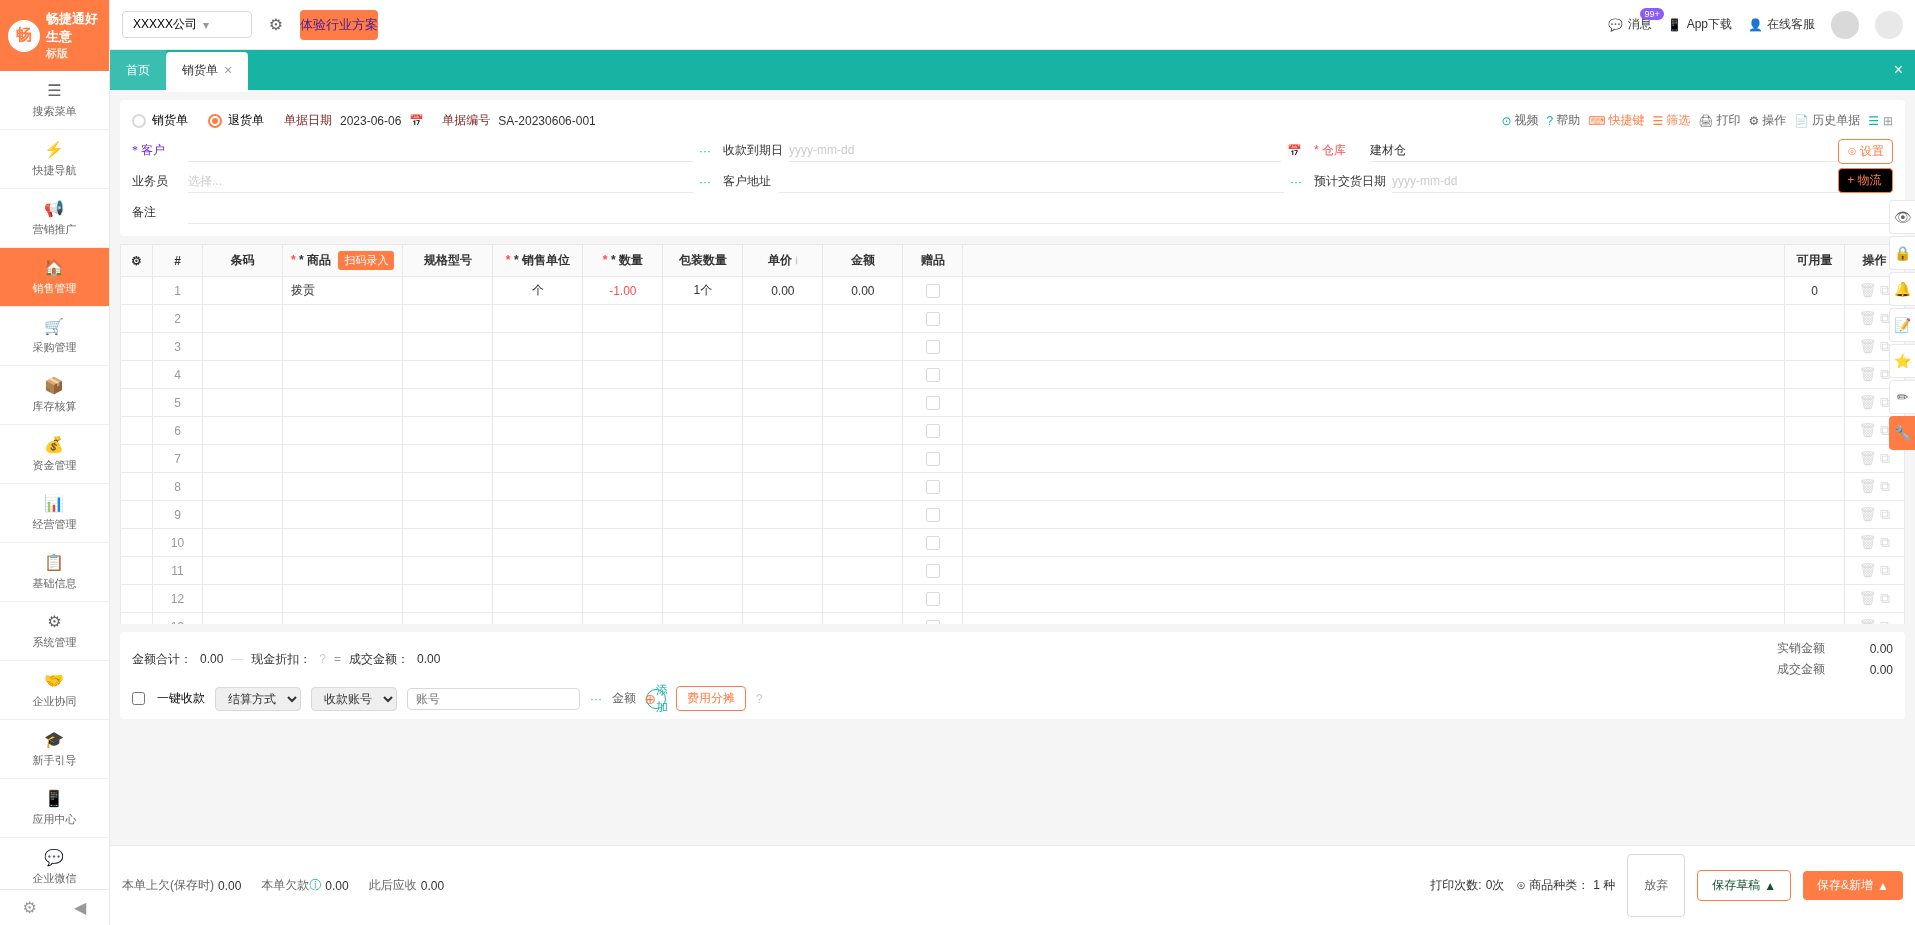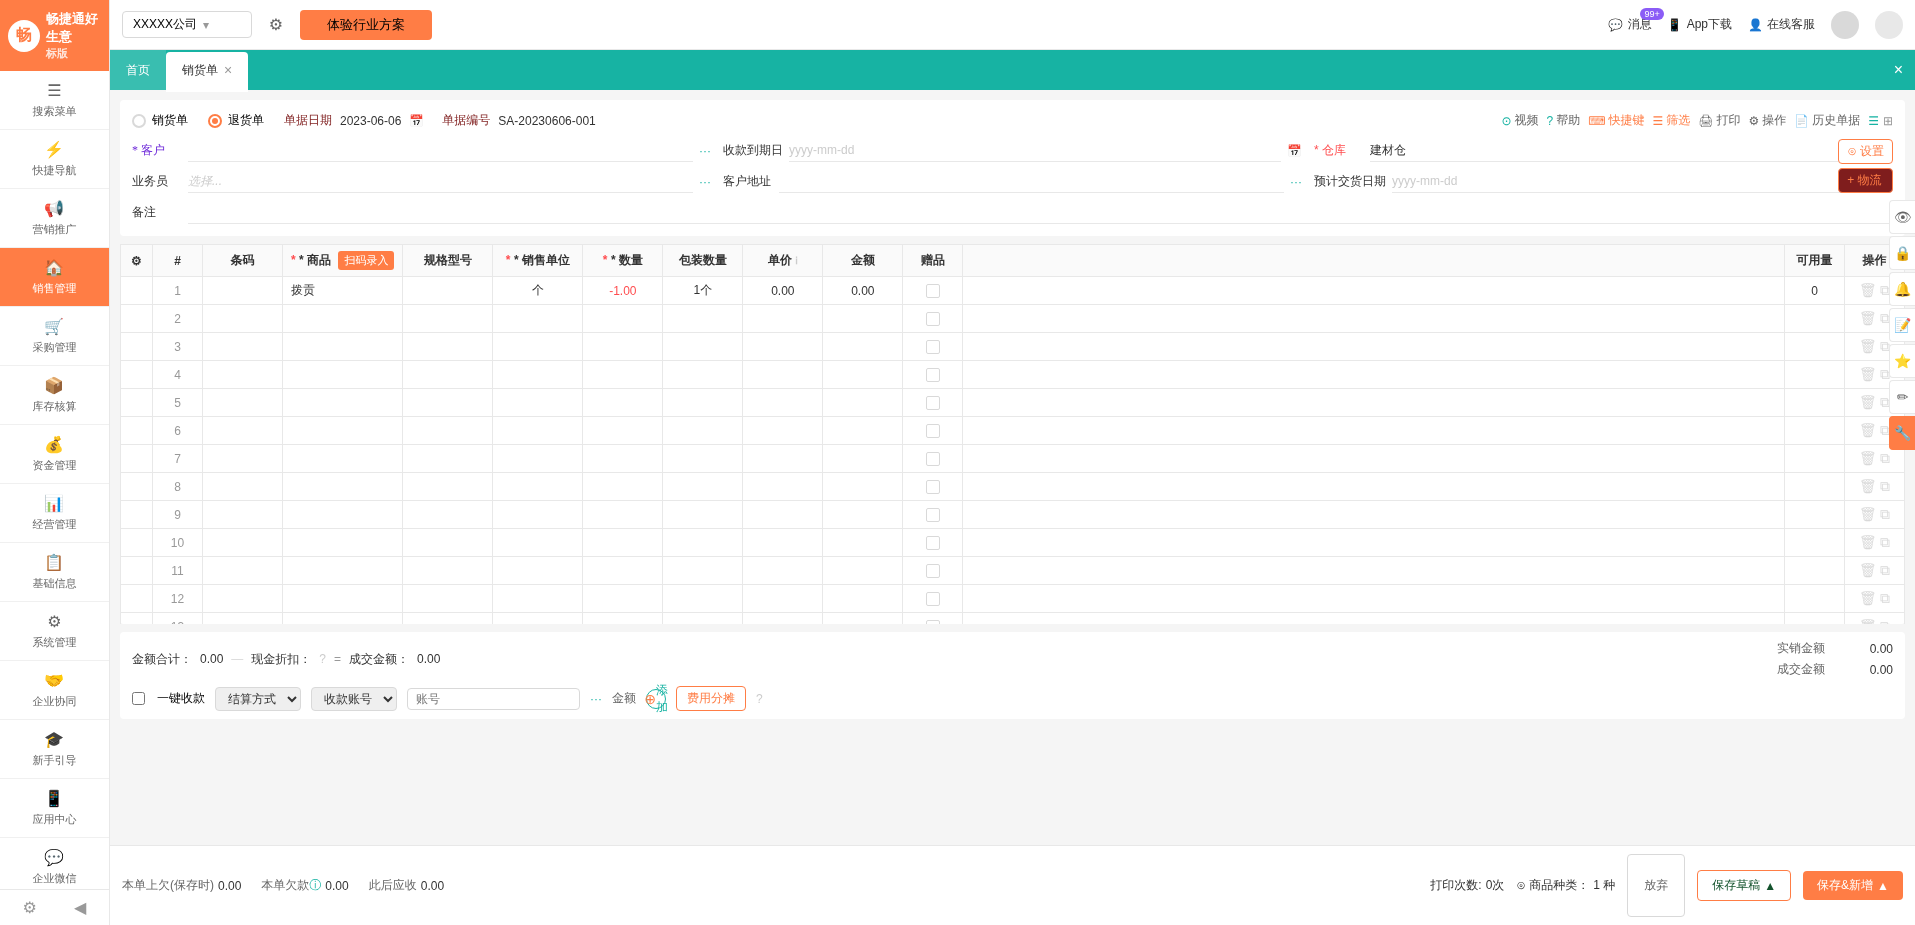--- a/index.html
+++ b/index.html
@@ -18,21 +18,21 @@
     .sidebar-bottom-btn { color: #999; cursor: pointer; font-size: 16px; }
 
     
     .main { flex: 1; display: flex; flex-direction: column; overflow: hidden; }
 
     
     .top-header { height: 50px; background: white; display: flex; align-items: center; padding: 0 12px; border-bottom: 1px solid #e8e8e8; gap: 10px; }
     .company-select { display: flex; align-items: center; gap: 6px; border: 1px solid #d9d9d9; border-radius: 4px; padding: 4px 10px; cursor: pointer; min-width: 130px; }
     .company-select .chevron { color: #999; }
     .gear-btn { width: 28px; height: 28px; display: flex; align-items: center; justify-content: center; cursor: pointer; color: #666; font-size: 16px; }
-    .trial-btn { background: #ff7d45; color: #000000; border: none; border-radius: 4px; padding: 6px 27px; cursor: pointer; font-size: 13px; }
+    .trial-btn { background: #ff7d45; color: #4c1d95; border: none; border-radius: 4px; padding: 6px 0; cursor: pointer; font-size: 13px; }
     .header-right { margin-left: auto; display: flex; align-items: center; gap: 16px; }
     .header-action { display: flex; align-items: center; gap: 4px; cursor: pointer; color: #333; position: relative; }
     .badge-red { background: #8b5cf6; color: white; font-size: 9px; border-radius: 8px; padding: 1px 4px; position: absolute; top: -8px; right: -12px; }
     .avatar { width: 28px; height: 28px; background: #d9d9d9; border-radius: 50%; }
 
     
     .tab-bar { height: 40px; background: #17b3a3; display: flex; align-items: center; padding: 0; position: relative; }
     .tab-item { height: 100%; display: flex; align-items: center; padding: 0 16px; cursor: pointer; color: white; opacity: 0.85; gap: 6px; }
     .tab-item.home { background: rgba(255,255,255,0.15); opacity: 1; }
     .tab-item.active { background: white; color: #333; border-radius: 4px 4px 0 0; opacity: 1; margin: 4px 0 0 0; padding-bottom: 4px; }
@@ -297,29 +297,29 @@
           <span class="field-label">收款到期日</span>
           <input class="field-input" style="flex: 1 1 0%; border-top: none; border-right: none; border-left: none; border-image: initial; border-bottom: 1px solid rgb(232, 232, 232); outline: none; padding: 4px 0px; color: rgb(204, 204, 204);" placeholder="yyyy-mm-dd">
           <span class="field-calendar">📅</span>
         </div>
         <div class="field-item">
           <span class="field-label" style="color:#ff4d4f; white-space:nowrap;">* 仓库</span>
           <input class="field-input" value="建材仓" style="flex: 1 1 0%; border-top: none; border-right: none; border-left: none; border-image: initial; border-bottom: 1px solid rgb(232, 232, 232); outline: none; padding: 4px 0px;">
           <span class="field-dots">···</span>
           <div class="form-right-actions" style="position:absolute; right:0; top:0; display:flex; flex-direction:column; gap:4px;">
             <button class="action-btn setting" style="font-size:12px; padding:3px 8px; border:1px solid #ff7d45; color:#ff7d45; background:white; border-radius:4px; cursor:pointer; display:flex; align-items:center; gap:3px; white-space:nowrap;">⊙ 设置</button>
-            <button class="action-btn logistics" style="font-size:12px; padding:3px 8px; border:1px solid #ff7d45; color:#ff7d45; background:#7f1d1d; border-radius:4px; cursor:pointer; display:flex; align-items:center; gap:3px; white-space:nowrap;">+ 物流</button>
+            <button class="action-btn logistics" style="font-size:12px; padding:3px 8px; border:1px solid #ff7d45; color:#ff7d45; background:#000000; border-radius:4px; cursor:pointer; display:flex; align-items:center; gap:3px; white-space:nowrap;">+ 物流</button>
           </div>
         </div>
       </div>
 
       <div style="display:grid; grid-template-columns:1fr 1fr 1fr; gap:12px; margin-bottom:8px;">
         <div class="field-item">
           <span class="field-label">业务员</span>
-          <input class="field-input" placeholder="选择..." style="flex: 1 1 0%; border-top: none; border-right: none; border-left: none; border-image: initial; border-bottom: 1px solid rgb(232, 232, 232); outline: none; padding: 4px 0px; color: #3b82f6; font-style: italic;">
+          <input class="field-input" placeholder="选择..." style="flex: 1 1 0%; border-top: none; border-right: none; border-left: none; border-image: initial; border-bottom: 1px solid rgb(232, 232, 232); outline: none; padding: 4px 0px; color: #3b82f6;">
           <span class="field-dots">···</span>
         </div>
         <div class="field-item">
           <span class="field-label">客户地址</span>
           <input class="field-input" style="flex: 1 1 0%; border-top: none; border-right: none; border-left: none; border-image: initial; border-bottom: 1px solid rgb(232, 232, 232); outline: none; padding: 4px 0px;">
           <span class="field-dots">···</span>
         </div>
         <div class="field-item">
           <span class="field-label">预计交货日期</span>
           <input class="field-input" placeholder="yyyy-mm-dd" style="flex: 1 1 0%; border-top: none; border-right: none; border-left: none; border-image: initial; border-bottom: 1px solid rgb(232, 232, 232); outline: none; padding: 4px 0px; color: rgb(204, 204, 204);">

